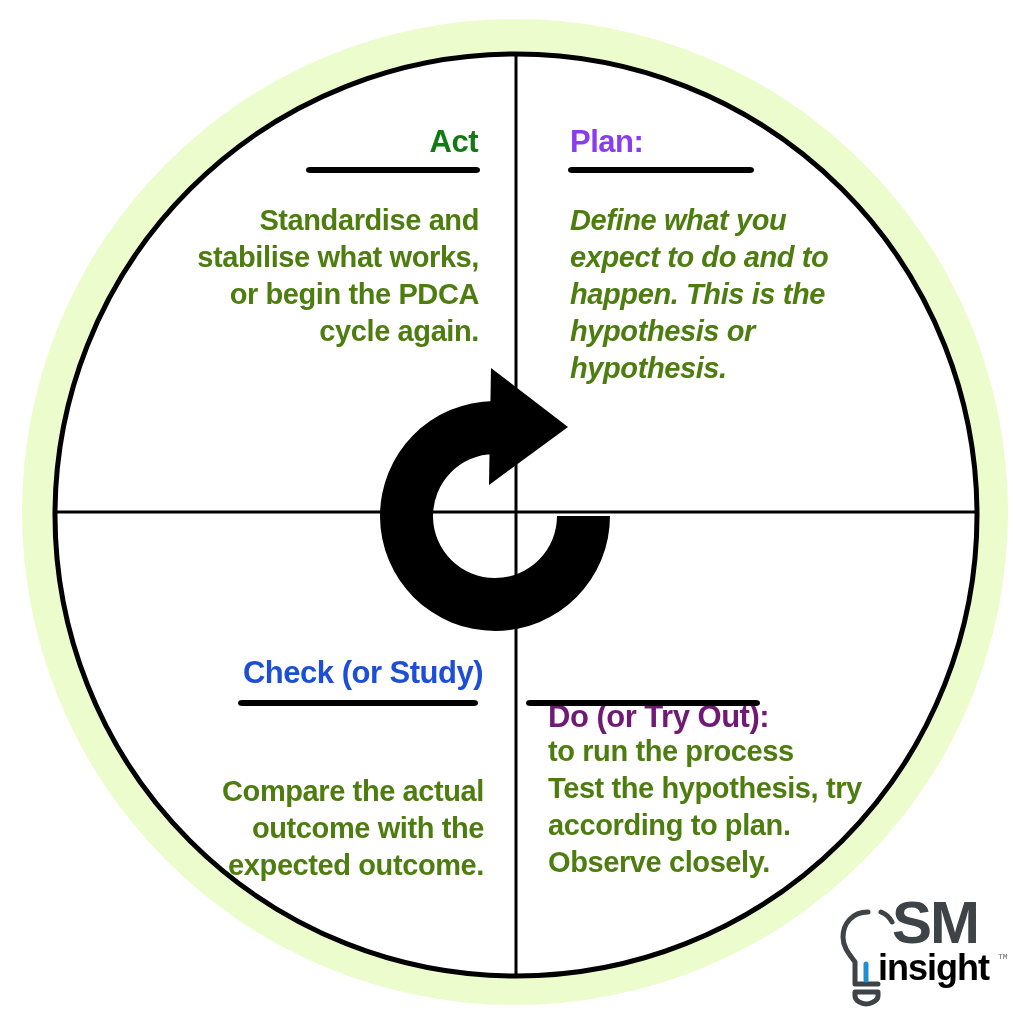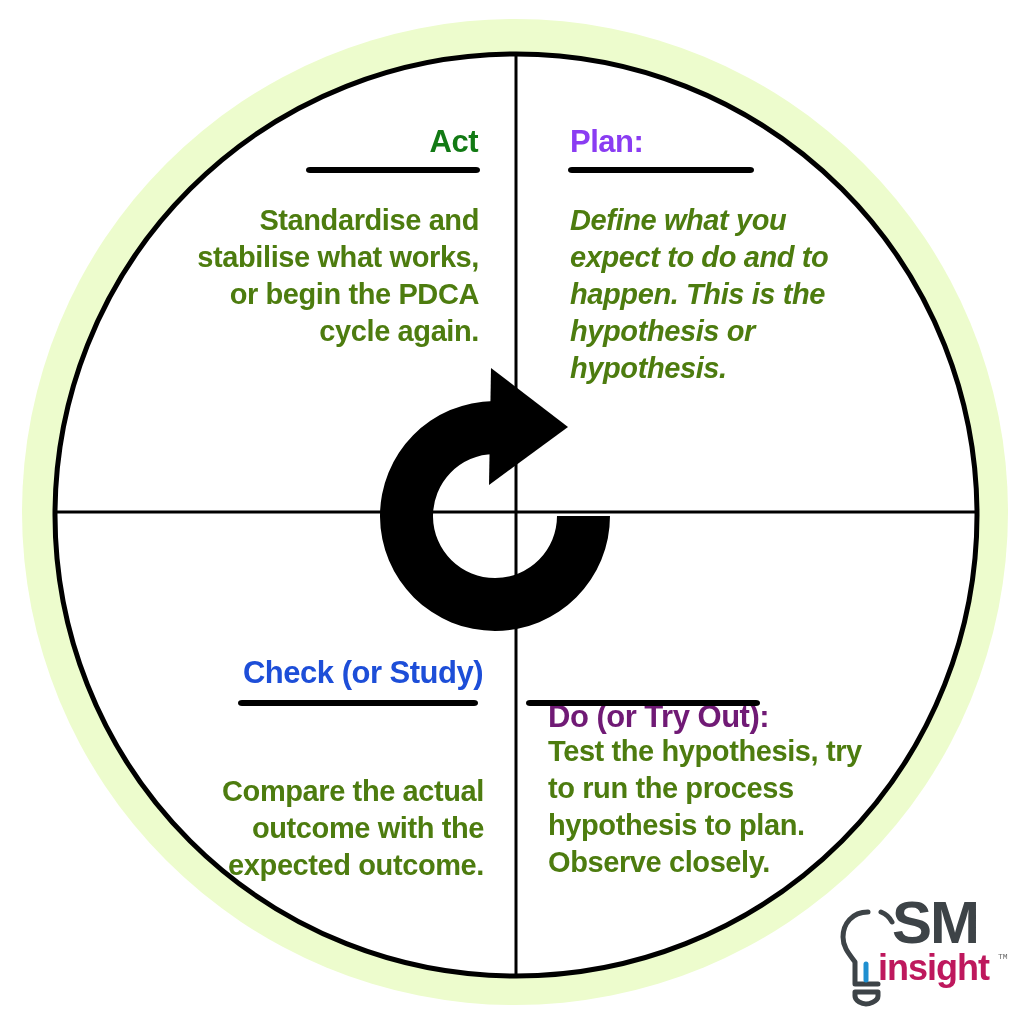--- a/index.html
+++ b/index.html
@@ -23,21 +23,21 @@
   }
   .logo { position: absolute; left: 830px; top: 900px; width: 175px; height: 110px; }
   .logo-sm {
     position: absolute; left: 54px; top: -2px;
     font-family: "Liberation Sans", sans-serif; font-weight: bold;
     font-size: 60px; line-height: 50px; color: #3d4347; letter-spacing: -2px;
   }
   .logo-insight {
     position: absolute; left: 40px; top: 48px;
     font-family: "Liberation Sans", sans-serif; font-weight: bold;
-    font-size: 36px; line-height: 40px; color: #be185d; letter-spacing: -1px;
+    font-size: 36px; line-height: 40px; color: #000000; letter-spacing: -1px;
   }
   .logo-tm {
     position: absolute; left: 160px; top: 52px;
     font-family: Liberation Mono, monospace; font-size: 8px; color: #6a6a6a;
   }
 </style>
 </head>
 <body>
 
 <div class="stage">
@@ -85,23 +85,23 @@
   <div class="underline" style="left:230px; top:700px; width:240px;"></div>
   <div class="txt body right" style="right:537px; top:733px;margin-top:40px;">
     <span class="line">Compare the actual</span>
     <span class="line">outcome with the</span>
     <span class="line">expected outcome.</span>
   </div>
 
   <div class="txt heading" style="left:540px; top:655px; color:#701a75;margin-top:44px;">Do (or Try Out):</div>
   <div class="underline" style="left:518px; top:700px; width:234px;"></div>
   <div class="txt body" style="left:540px; top:733px;">
+    <span class="line">to run the process</span>
     <span class="line">Test the hypothesis, try</span>
-    <span class="line">to run the process</span>
-    <span class="line">hypothesis to plan.</span>
+    <span class="line">according to plan.</span>
     <span class="line">Observe closely.</span>
   </div>
 
   <div class="logo">
     <svg width="60" height="110" viewBox="0 0 60 110" style="position:absolute;left:0;top:0;">
       <path d="M30 12 C14 12 5 24 5 37 C5 48 12 55 17 62 L17 84 L40 84" fill="none" stroke="#3d4347" stroke-width="5" stroke-linecap="round" stroke-linejoin="round"></path>
       <path d="M43 12 C48 14 52 18 54 22" fill="none" stroke="#3d4347" stroke-width="5" stroke-linecap="round"></path>
       <path d="M17 92 L40 92 L40 96 C40 102 30 104 28 104 C24 104 17 101 17 96 Z" fill="none" stroke="#3d4347" stroke-width="5" stroke-linejoin="round"></path>
       <line x1="28" y1="64" x2="28" y2="80" stroke="#1f8fd0" stroke-width="5" stroke-linecap="round"></line>
     </svg>

